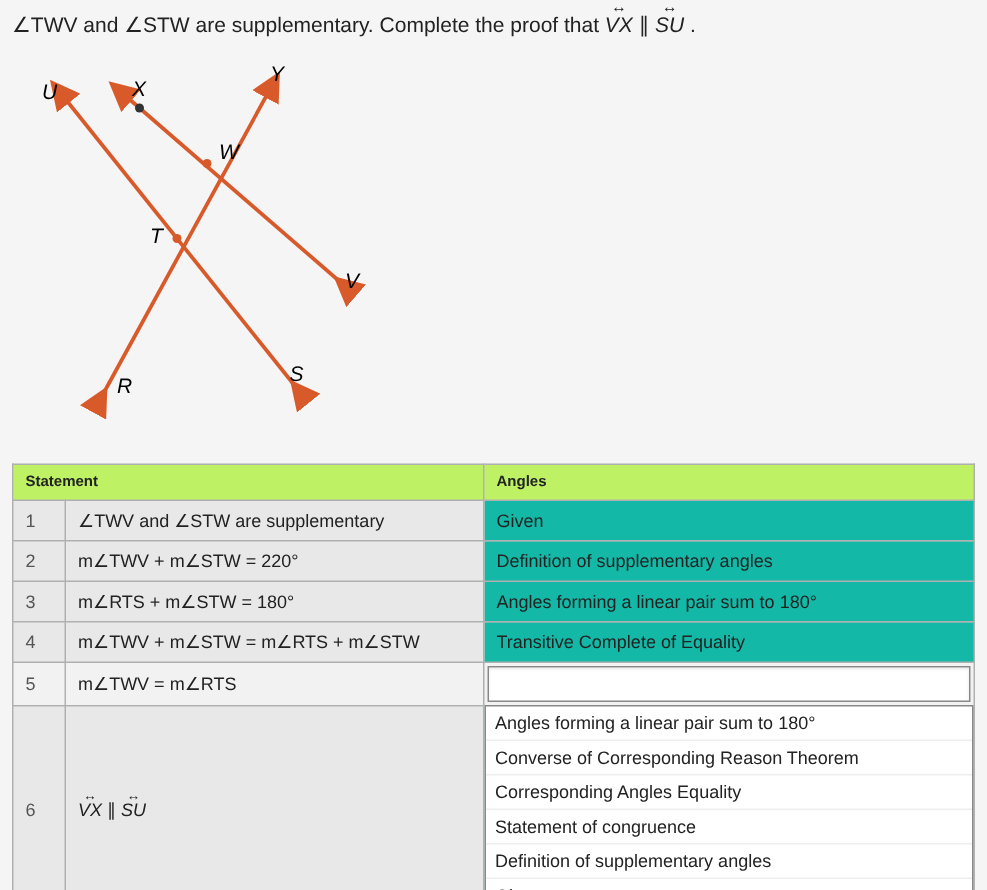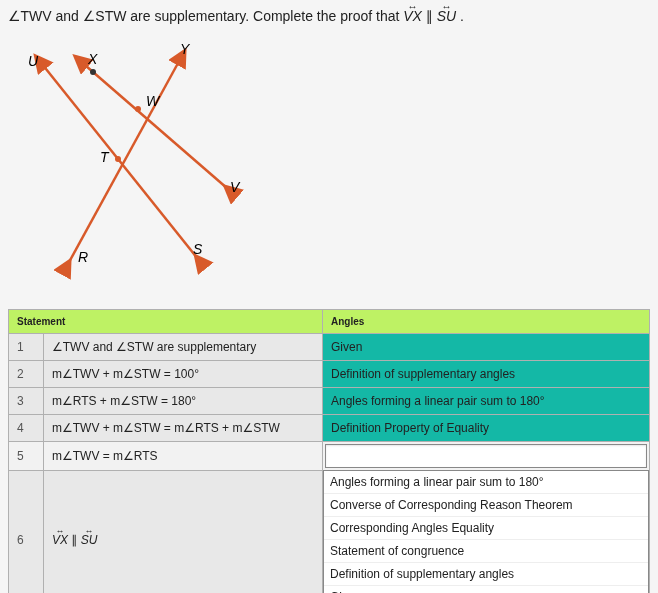--- a/index.html
+++ b/index.html
@@ -134,32 +134,32 @@
     <th class="reason-col">Angles</th>
   </tr>
 
   <tr>
     <td class="num-col">1</td>
     <td class="stmt-col">∠TWV and ∠STW are supplementary</td>
     <td class="reason-col">Given</td>
   </tr>
   <tr>
     <td class="num-col">2</td>
-    <td class="stmt-col">m∠TWV + m∠STW = 100°</td>
+    <td class="stmt-col">m∠TWV + m∠STW = 220°</td>
     <td class="reason-col">Definition of supplementary angles</td>
   </tr>
   <tr>
     <td class="num-col">3</td>
     <td class="stmt-col">m∠RTS + m∠STW = 180°</td>
     <td class="reason-col">Angles forming a linear pair sum to 180°</td>
   </tr>
   <tr>
     <td class="num-col">4</td>
     <td class="stmt-col">m∠TWV + m∠STW = m∠RTS + m∠STW</td>
-    <td class="reason-col">Definition Property of Equality</td>
+    <td class="reason-col">Transitive Complete of Equality</td>
   </tr>
   <tr class="current-row">
     <td class="num-col">5</td>
     <td class="stmt-col">m∠TWV = m∠RTS</td>
     <td class="reason-col" style="padding:2px;">
       <div class="combo">&nbsp;</div>
     </td>
   </tr>
   <tr>
     <td class="num-col">6</td>

